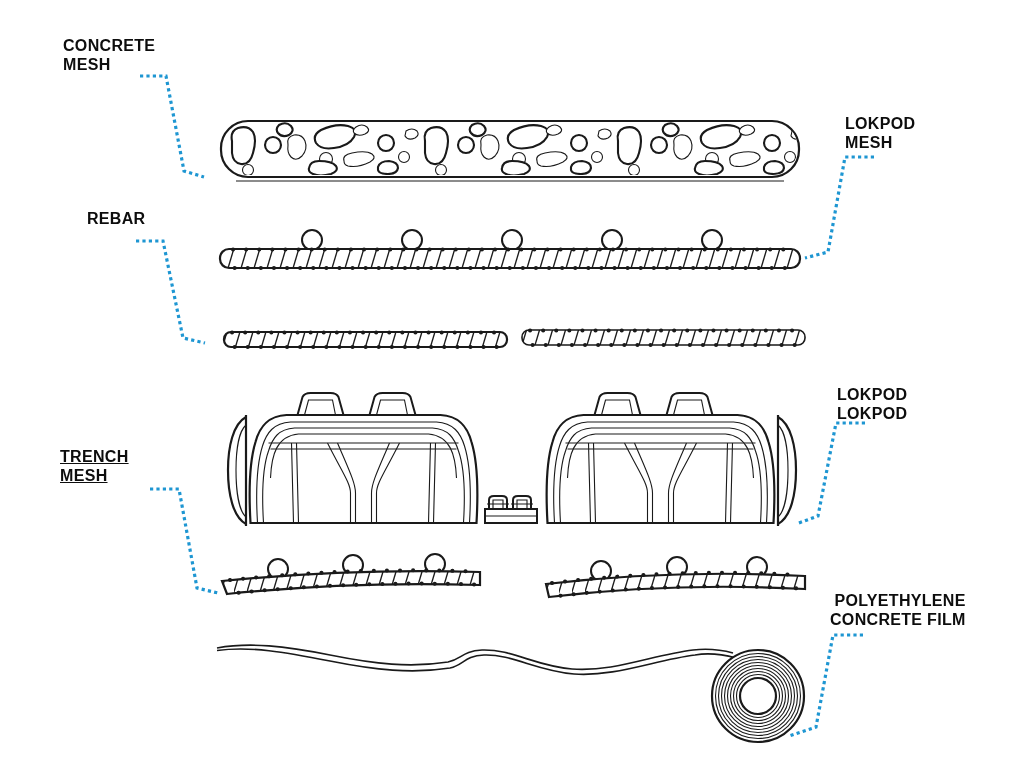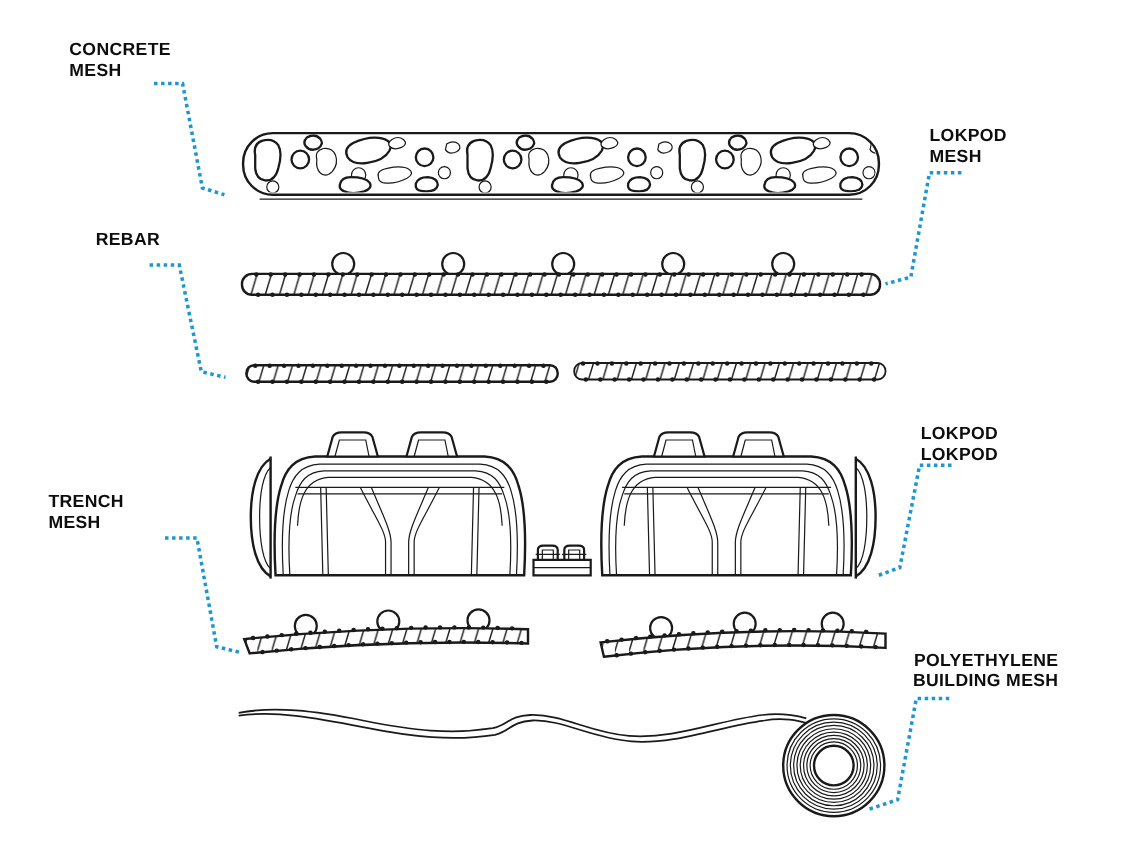--- a/index.html
+++ b/index.html
@@ -12,21 +12,21 @@
   .lbl{
     position:absolute;font-weight:700;font-size:16px;line-height:19px;
     letter-spacing:.02em;color:var(--text,#0d0d0d);white-space:nowrap;
   }
   .lbl span{display:block;}
   .lbl span:empty{display:none;}
   .lbl-concrete{left:63px;top:36px;}
   .lbl-squaremesh{left:845px;top:114px;}
   .lbl-rebar{left:87px;top:209px;}
   .lbl-lokpod{left:837px;top:385px;}
-  .lbl-trench{left:44px;top:447px;}
+  .lbl-trench{left:60px;top:447px;text-decoration:underline;}
   .lbl-film{left:830px;top:591px;text-align:right;}
 
   
   .ln{stroke:var(--ink,#1a1a1a);}
   .nf{fill:none;}
   .wf{fill:#ffffff;}
   .sn{stroke:none;}
   .w2{stroke-width:2.2;}
   .w2b{stroke-width:2;}
   .w16{stroke-width:1.6;}
@@ -220,16 +220,16 @@
   <div class="lbl lbl-lokpod">
     <span>LOKPOD</span>
     <span>LOKPOD</span>
   </div>
   <div class="lbl lbl-trench">
     <span>TRENCH</span>
     <span>MESH</span>
   </div>
   <div class="lbl lbl-film">
     <span>POLYETHYLENE</span>
-    <span>BUILDING MESH</span>
+    <span>CONCRETE FILM</span>
   </div>
 
 </div>
 
 </body></html>

